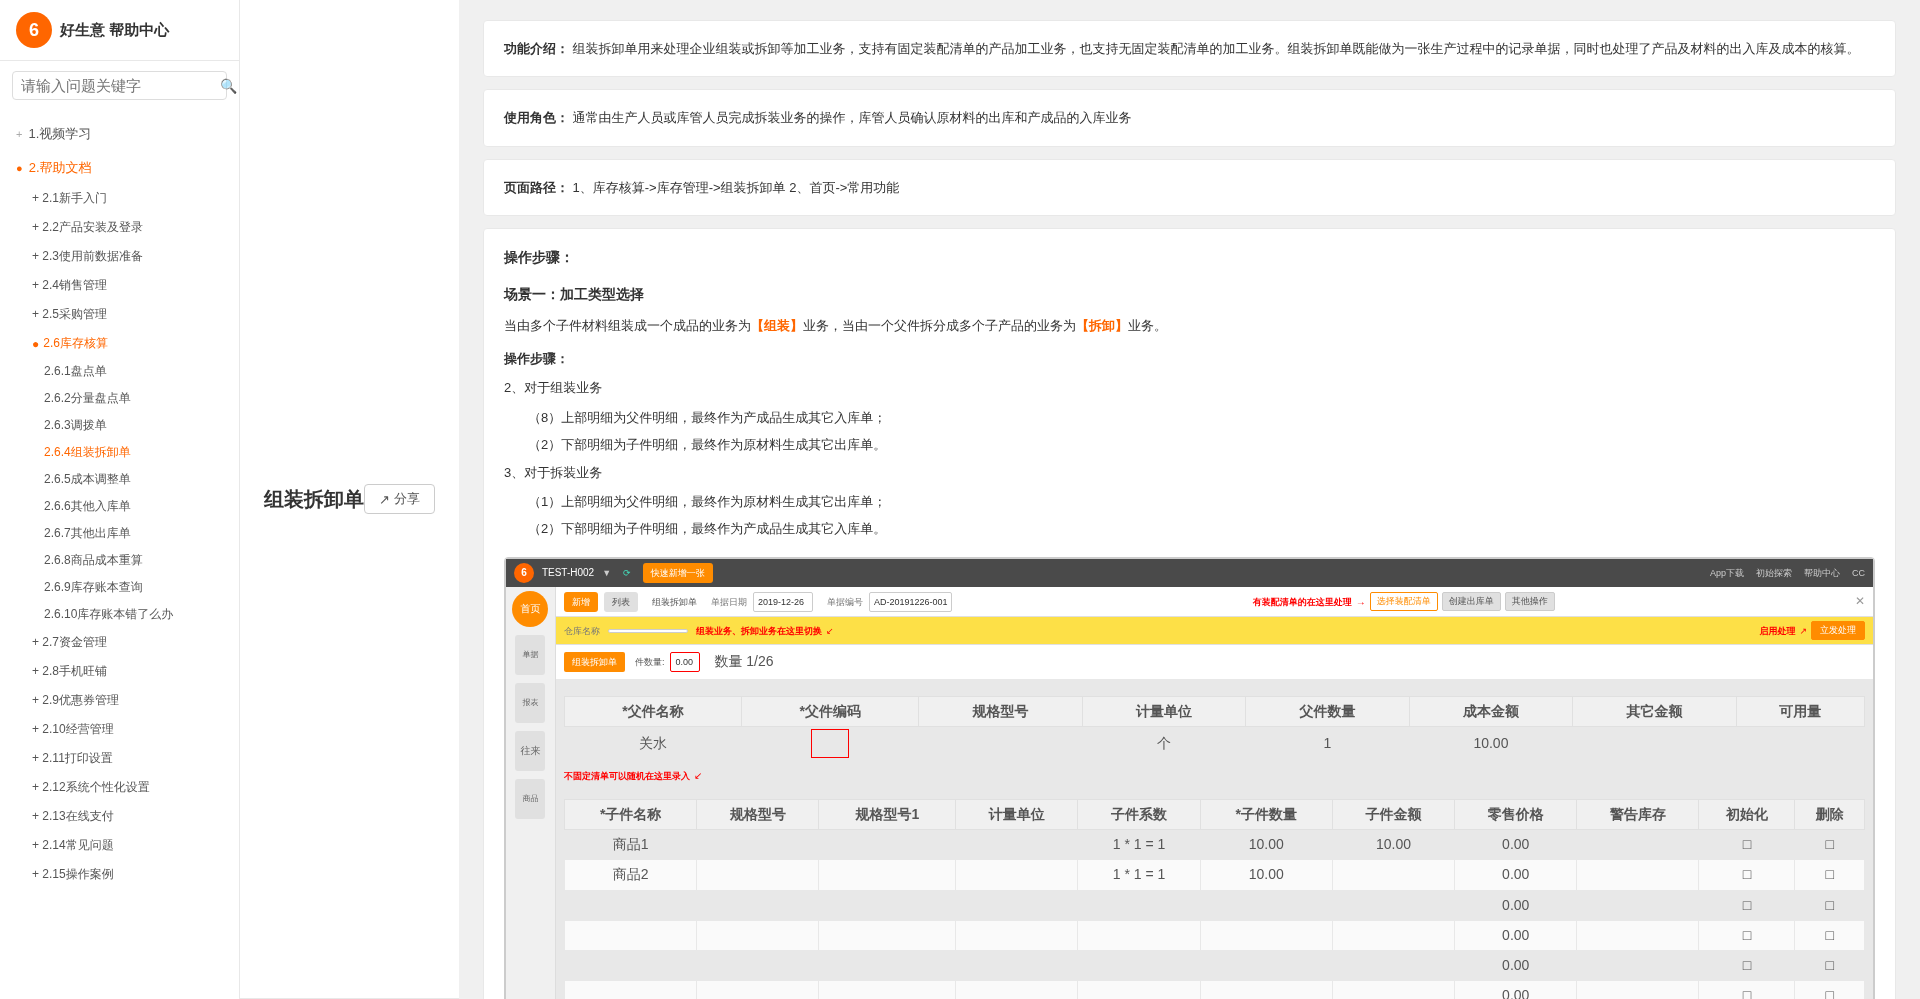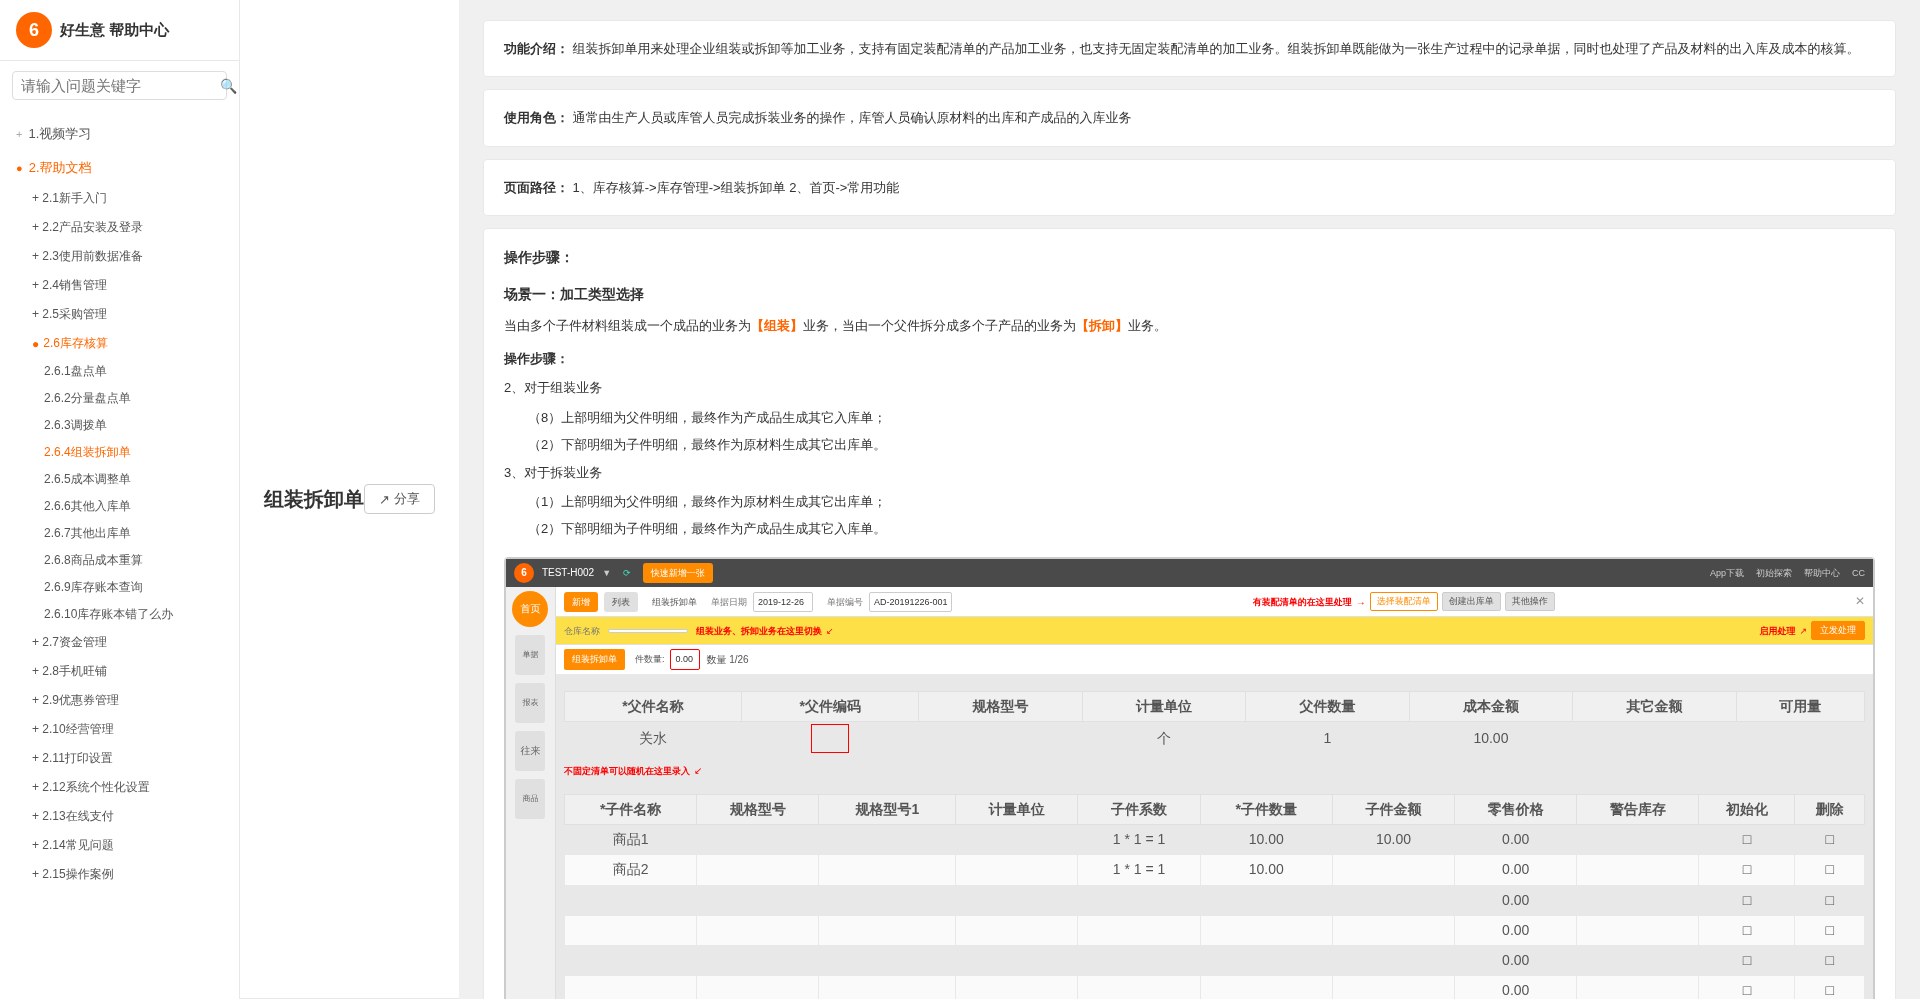--- a/index.html
+++ b/index.html
@@ -610,21 +610,21 @@
                   <span style="color:red;font-size:9px;font-weight:bold;">启用处理</span>
                   <span style="color:red;">↗</span>
                   <button class="sim-process-btn-active">立发处理</button>
                 </div>
               </div>
 
               <div style="background:#fff;padding:4px 8px;display:flex;align-items:center;gap:6px;border-bottom:1px solid #e8e8e8;">
                 <span class="sim-section-label">组装拆卸单</span>
                 <span style="font-size:9px;color:#555;">件数量:</span>
                 <span class="sim-input-box sim-red-box" style="min-width:30px;">0.00</span>
-                <span style="font-size:10px;color:#555;margin-left:0;">数量 1/26</span>
+                <span style="font-size:14px;color:#555;margin-left:8px;">数量 1/26</span>
               </div>
 
               <div style="padding:4px 8px;">
                 <table class="sim-table">
                   <thead>
                     <tr>
                       <th>*父件名称</th>
                       <th>*父件编码</th>
                       <th>规格型号</th>
                       <th>计量单位</th>

